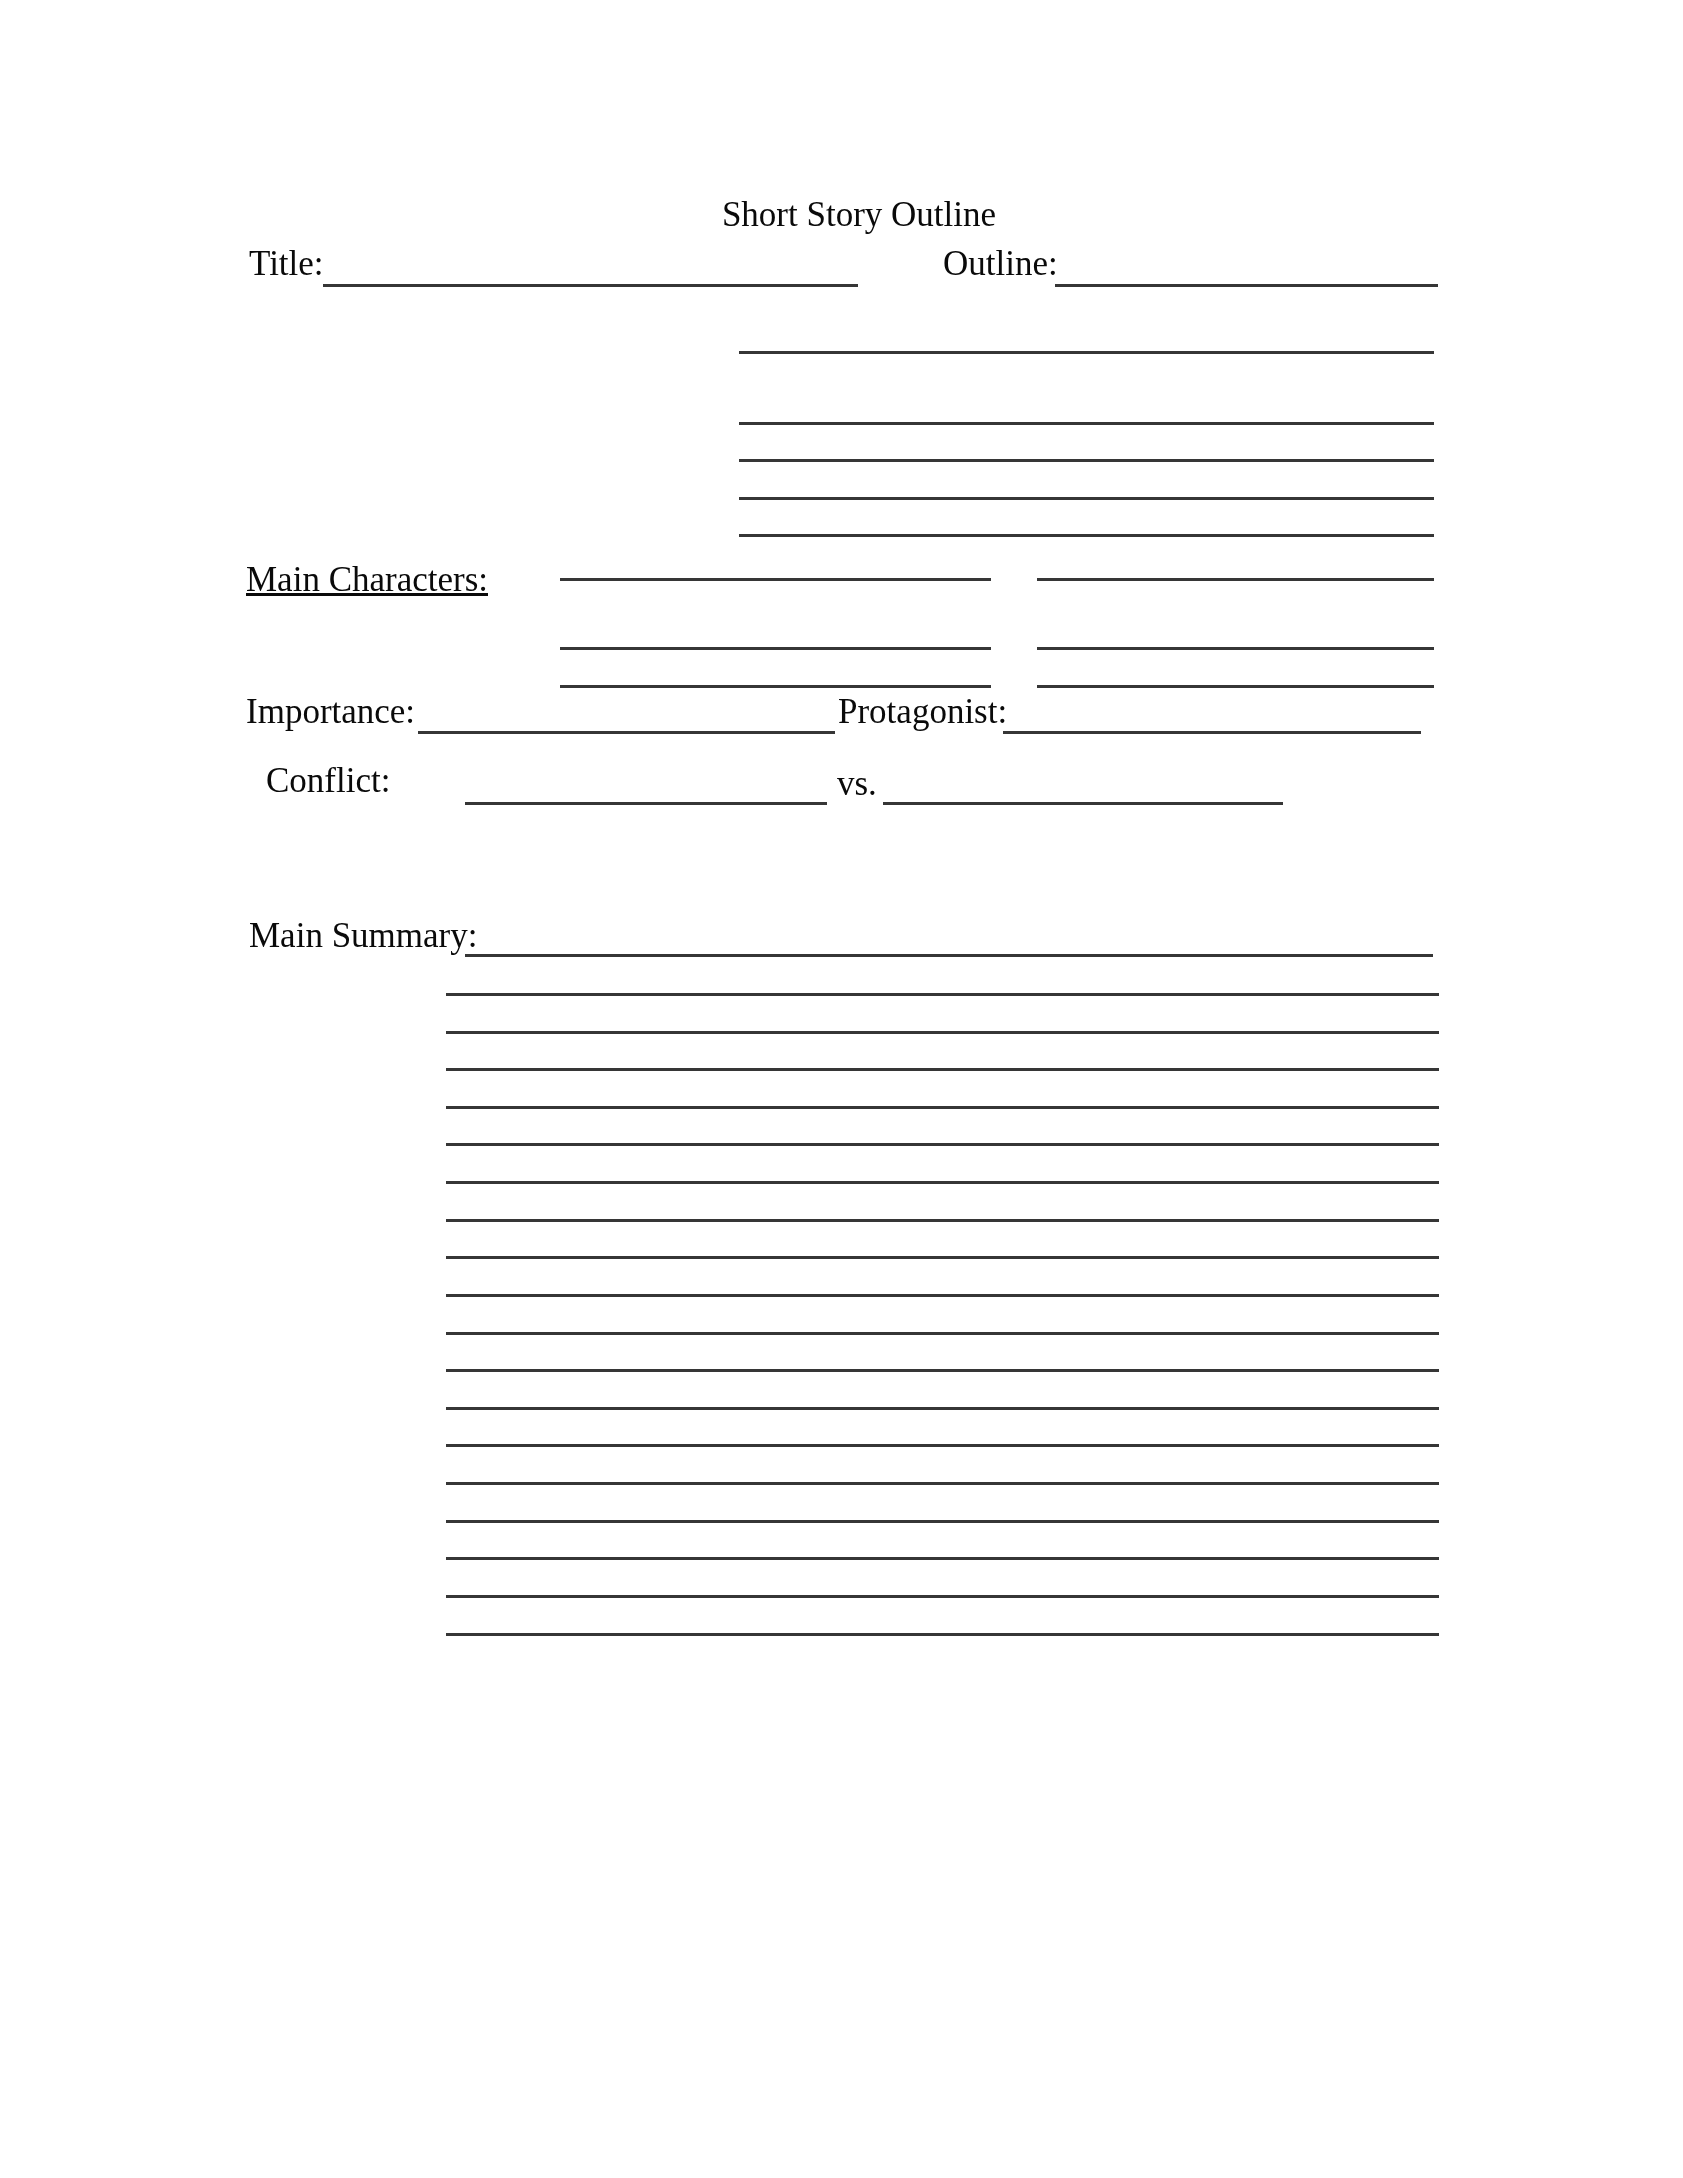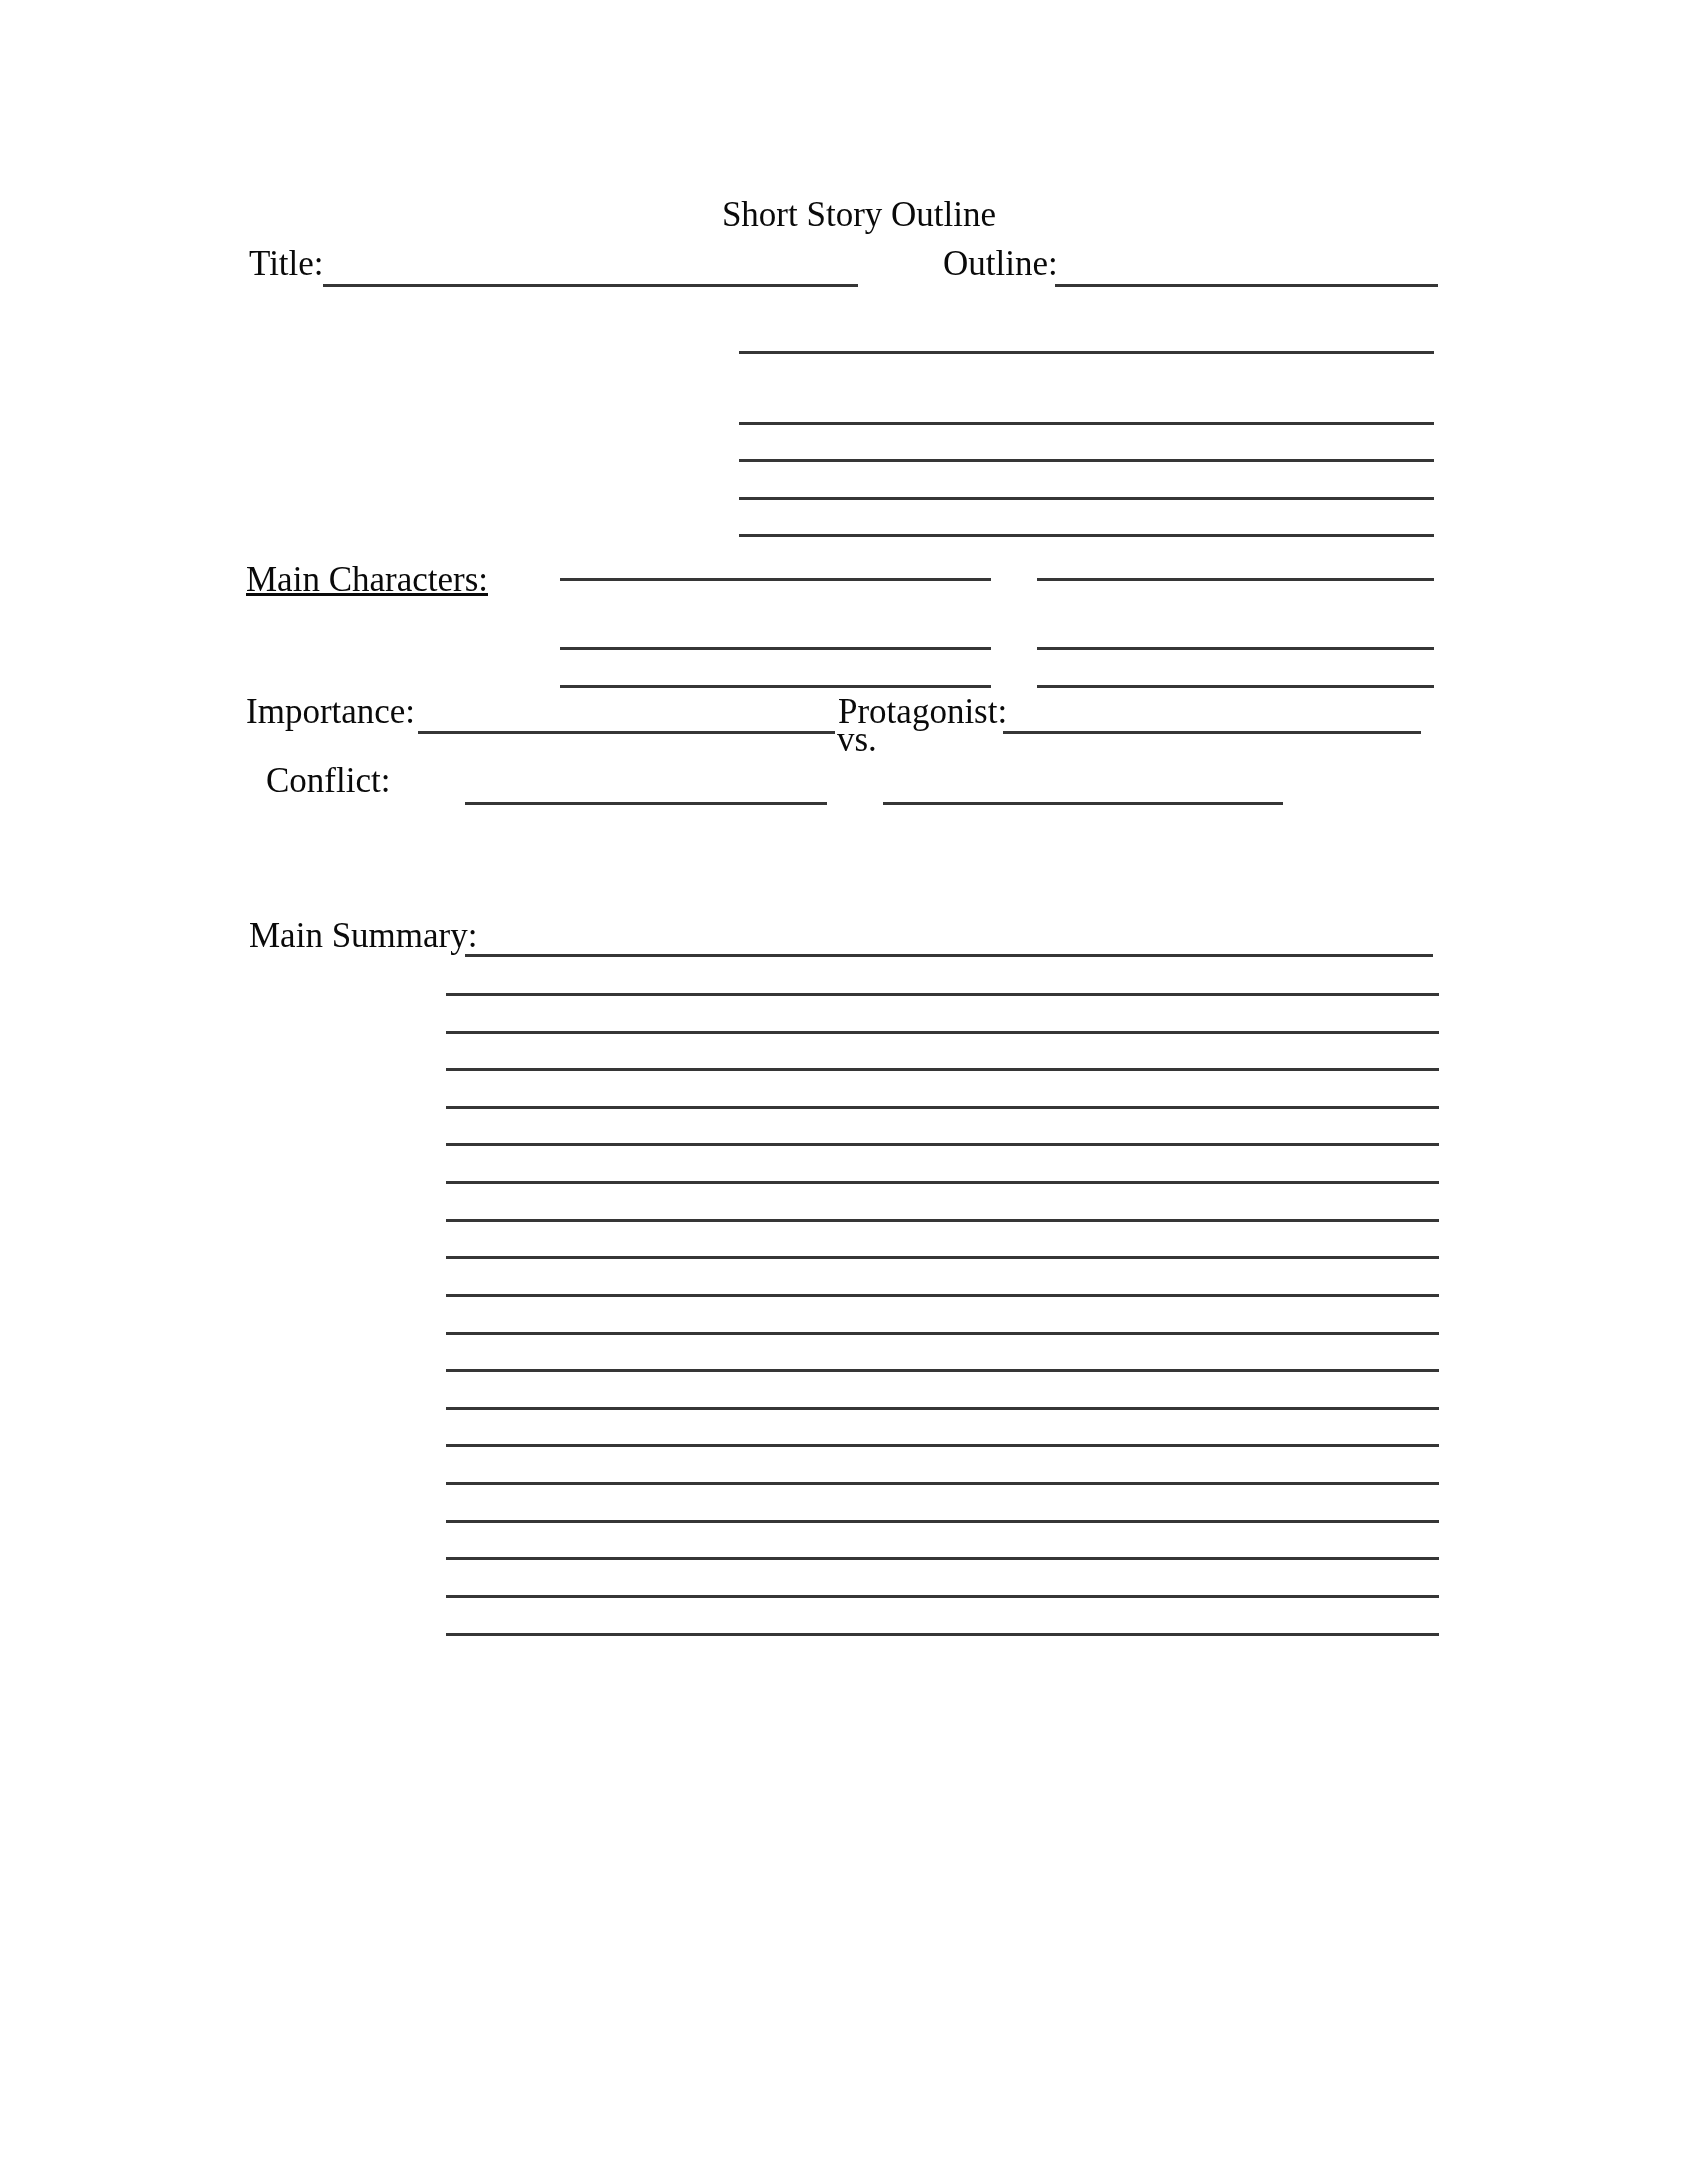--- a/index.html
+++ b/index.html
@@ -69,21 +69,21 @@
   <div class="fill-line" style="left:1037px; top:685px; width:397px;"></div>
 
   <div class="label" style="left:246px; top:694px;">Importance:</div>
   <div class="fill-line" style="left:418px; top:731px; width:417px;"></div>
 
   <div class="label" style="left:838px; top:694px;">Protagonist:</div>
   <div class="fill-line" style="left:1003px; top:731px; width:418px;"></div>
 
   <div class="label" style="left:246px; top:763px;margin-left:20px;">Conflict:</div>
   <div class="fill-line" style="left:465px; top:802px; width:362px;"></div>
-  <div class="label" style="left:837px; top:722px;">vs.</div>
+  <div class="label" style="left:837px; top:766px;">vs.</div>
   <div class="fill-line" style="left:883px; top:802px; width:400px;"></div>
 
   <div class="label" style="left:249px; top:918px;">Main Summary:</div>
   <div class="fill-line" style="left:465px; top:954px; width:968px;"></div>
 
   <div class="fill-line" style="left:446px; top:993px; width:993px;"></div>
   <div class="fill-line" style="left:446px; top:1031px; width:993px;"></div>
   <div class="fill-line" style="left:446px; top:1068px; width:993px;"></div>
   <div class="fill-line" style="left:446px; top:1106px; width:993px;"></div>
   <div class="fill-line" style="left:446px; top:1143px; width:993px;"></div>

